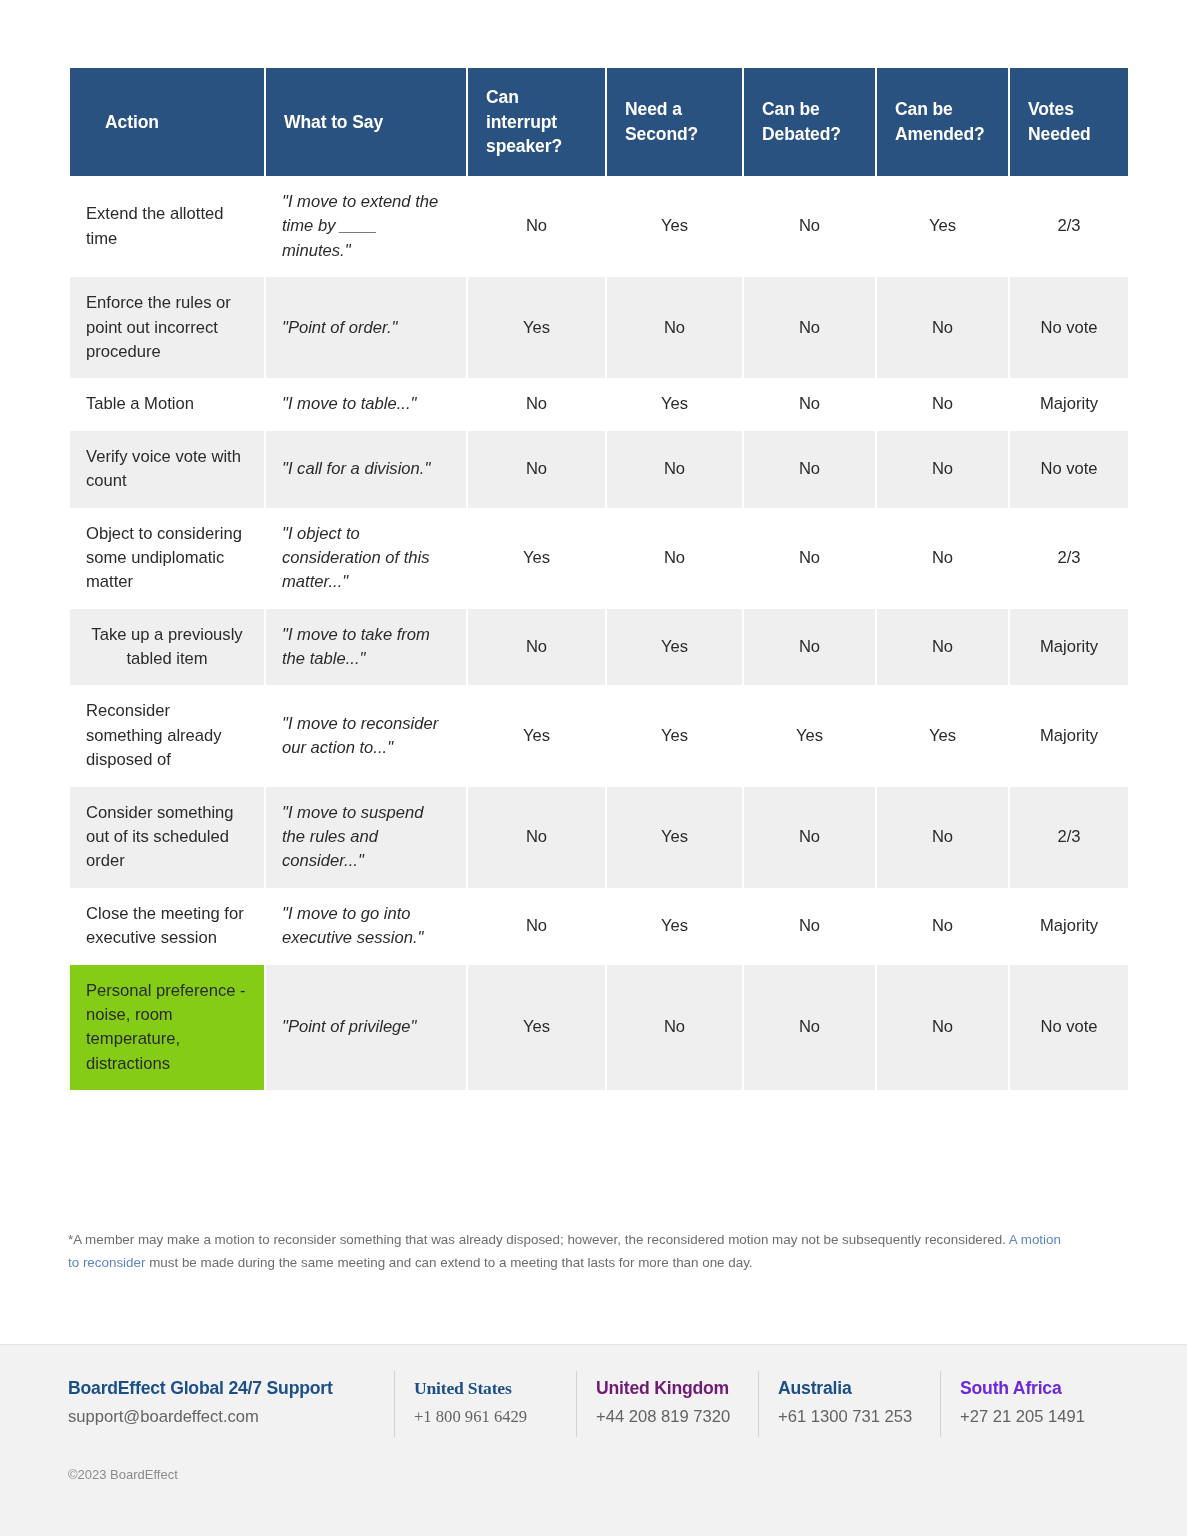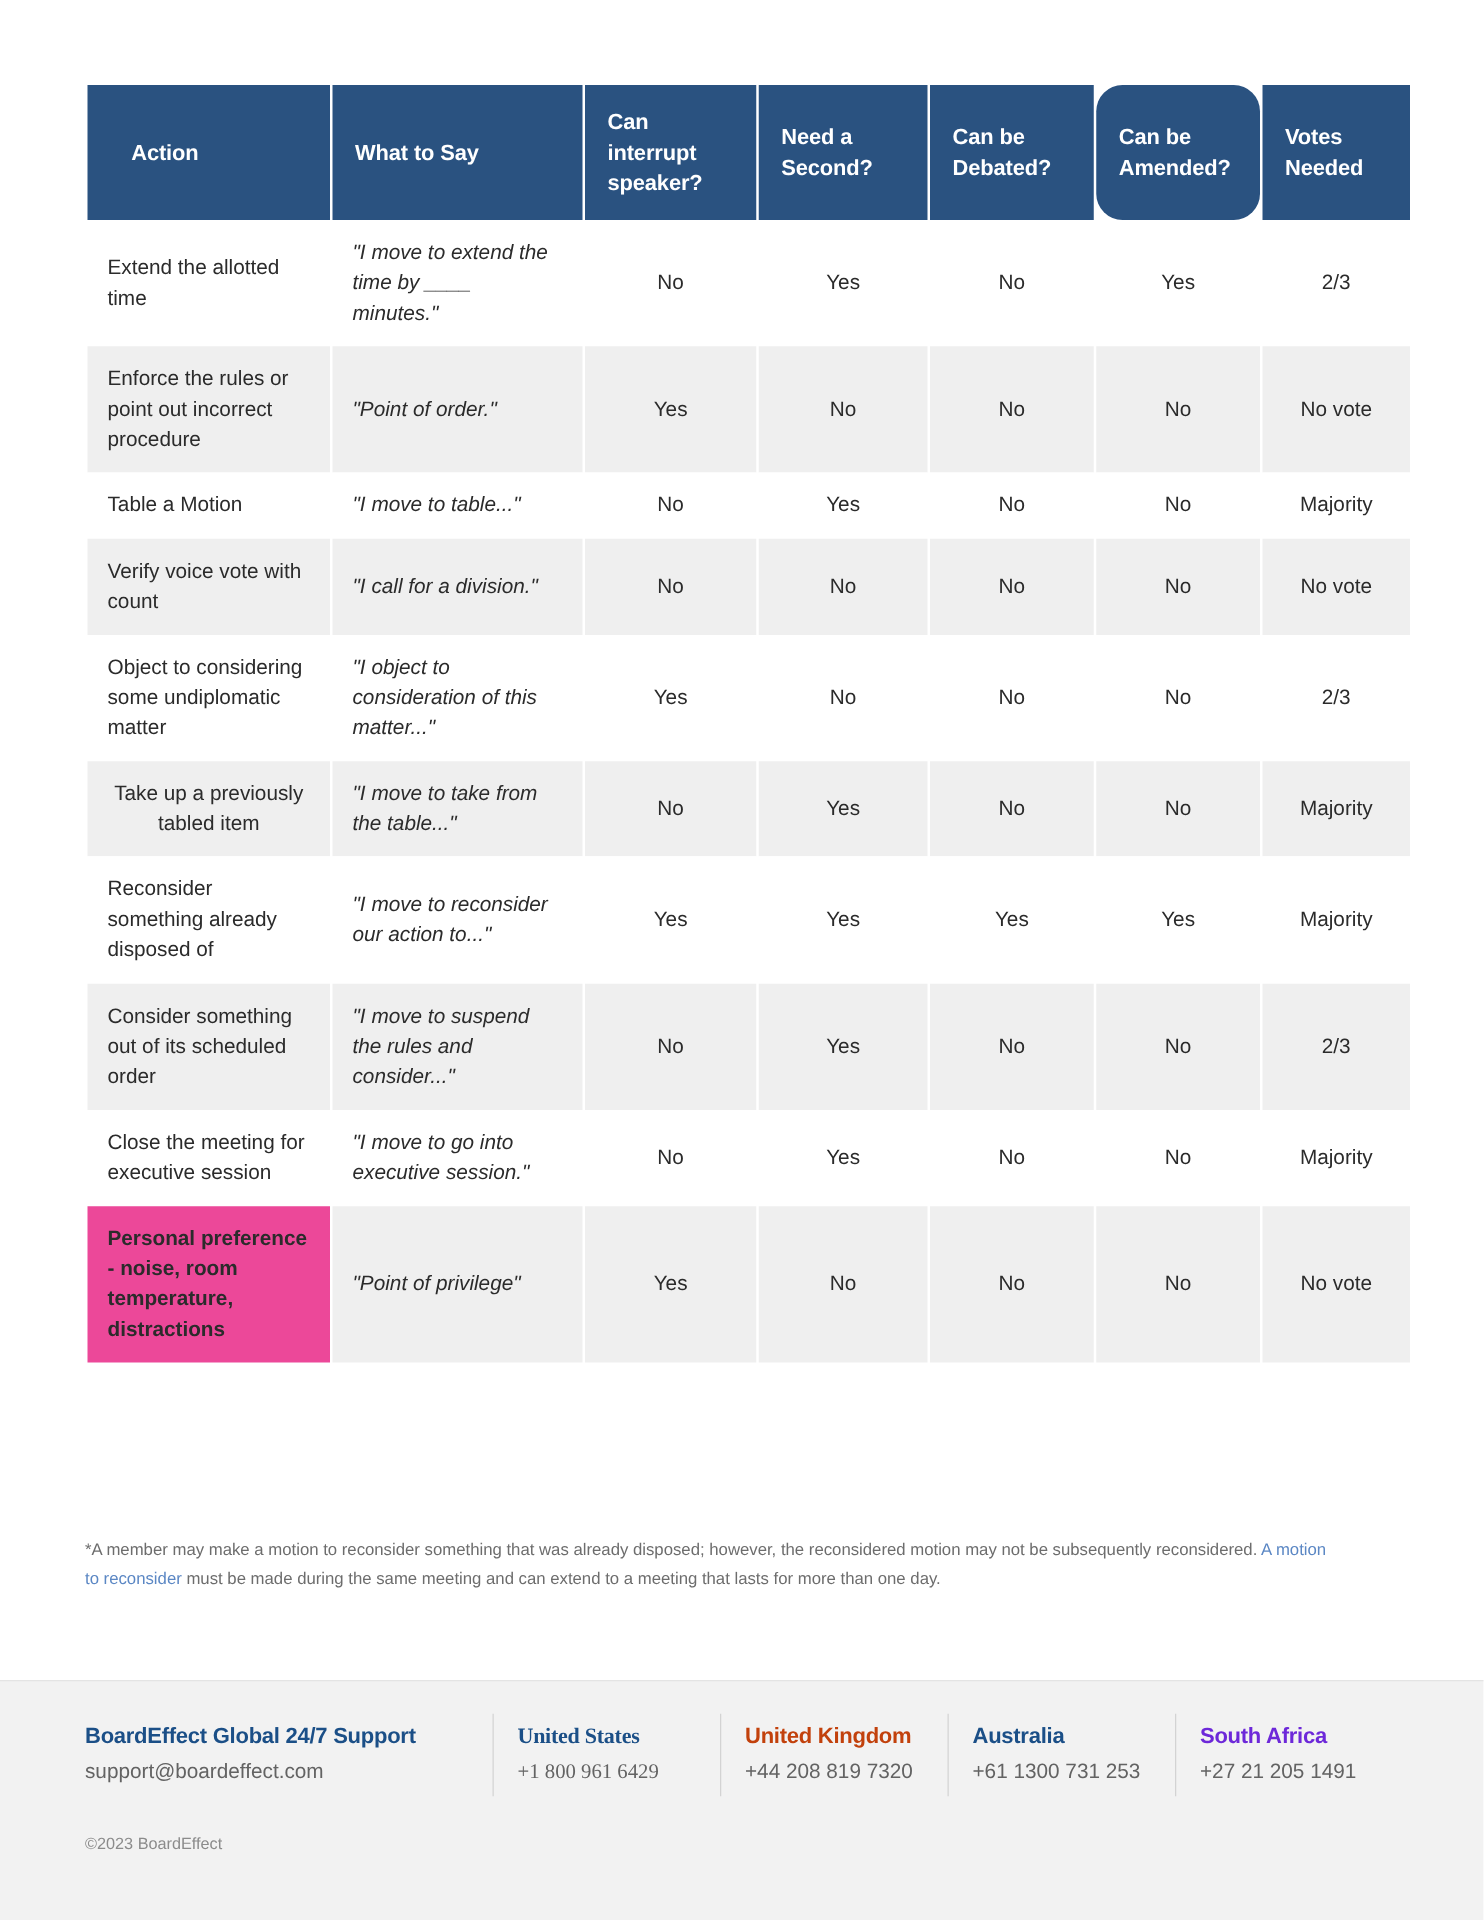--- a/index.html
+++ b/index.html
@@ -169,21 +169,21 @@
           <col class="c-amend">
           <col class="c-votes">
       </colgroup>
       <thead>
         <tr>
           <th class="first" style="background: rgb(42, 82, 128);">Action</th>
           <th style="background: rgb(42, 82, 128);">What to Say</th>
           <th style="background: rgb(42, 82, 128);">Can interrupt speaker?</th>
           <th style="background: rgb(42, 82, 128);">Need a Second?</th>
           <th style="background: rgb(42, 82, 128);">Can be Debated?</th>
-          <th style="background: rgb(42, 82, 128); border-radius: 21px;">Can be Amended?</th>
+          <th style="background: rgb(42, 82, 128);">Can be Amended?</th>
           <th style="background: rgb(42, 82, 128);">Votes Needed</th>
         </tr>
       </thead>
       <tbody id="table-body">
           <tr>
             <td class="cell-action">Extend the allotted time</td>
             <td class="cell-say">"I move to extend the time by ____ minutes."</td>
             <td class="cell-val">No</td>
             <td class="cell-val">Yes</td>
             <td class="cell-val">No</td>
@@ -256,21 +256,21 @@
           <tr>
             <td class="cell-action">Close the meeting for executive session</td>
             <td class="cell-say">"I move to go into executive session."</td>
             <td class="cell-val">No</td>
             <td class="cell-val">Yes</td>
             <td class="cell-val">No</td>
             <td class="cell-val">No</td>
             <td class="cell-val">Majority</td>
           </tr>
           <tr class="alt">
-            <td class="cell-action" style="background: #ec4899; font-weight: bold;">Personal preference - noise, room temperature, distractions</td>
+            <td class="cell-action" style="background: #84cc16;">Personal preference - noise, room temperature, distractions</td>
             <td class="cell-say" style="background: rgb(239, 239, 239);">"Point of privilege"</td>
             <td class="cell-val" style="background: rgb(239, 239, 239);">Yes</td>
             <td class="cell-val" style="background: rgb(239, 239, 239);">No</td>
             <td class="cell-val" style="background: rgb(239, 239, 239);">No</td>
             <td class="cell-val" style="background: rgb(239, 239, 239);">No</td>
             <td class="cell-val" style="background: rgb(239, 239, 239);">No vote</td>
           </tr>
         </tbody>
     </table>
   </div>
@@ -284,21 +284,21 @@
         <div class="f-title" style="color: rgb(27, 79, 135);">BoardEffect Global 24/7 Support</div>
         <div class="f-sub">support@boardeffect.com</div>
       </div>
 
       <div class="fcol region first-region">
         <div class="f-title" style="color: rgb(27, 79, 135);">United States</div>
         <div class="f-sub">+1 800 961 6429</div>
       </div>
 
       <div class="fcol region">
-        <div class="f-title" style="color: #c2410c;">United Kingdom</div>
+        <div class="f-title" style="color: #701a75;">United Kingdom</div>
         <div class="f-sub">+44 208 819 7320</div>
       </div>
 
       <div class="fcol region">
         <div class="f-title" style="color: rgb(27, 79, 135);">Australia</div>
         <div class="f-sub">+61 1300 731 253</div>
       </div>
 
       <div class="fcol region">
         <div class="f-title" style="color: #6d28d9;">South Africa</div>

